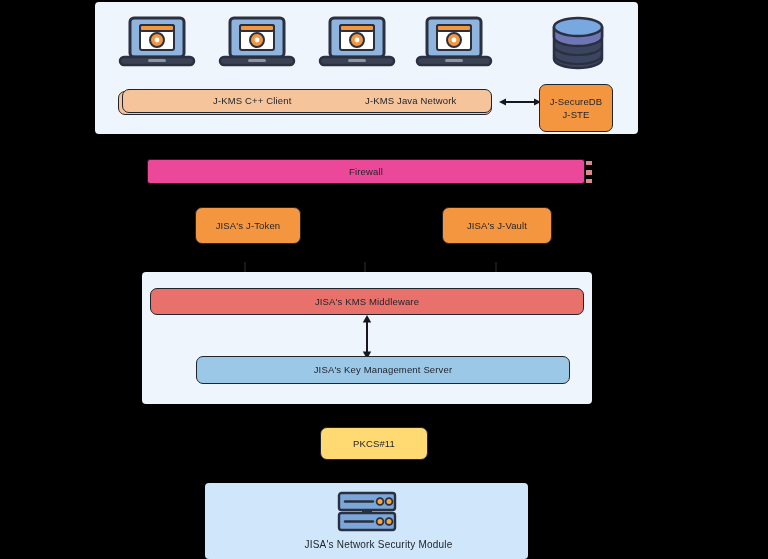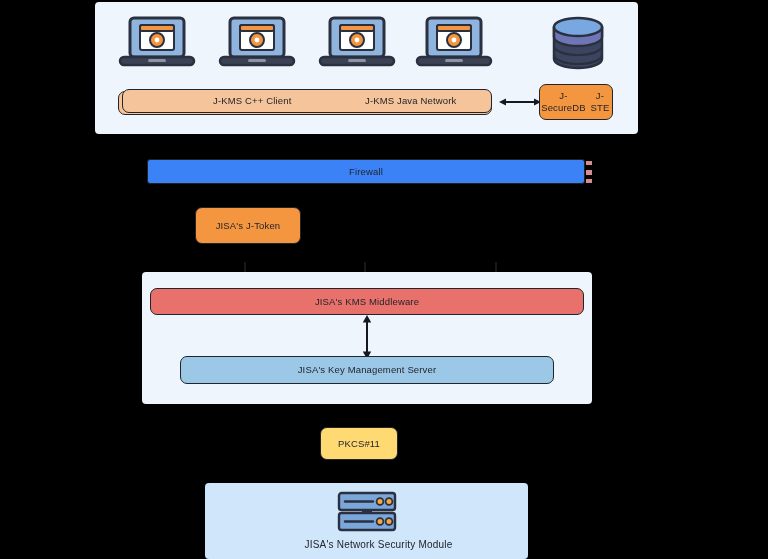--- a/index.html
+++ b/index.html
@@ -36,21 +36,21 @@
     border: 1.6px solid #22242b;
     border-radius: 7px;
     font-size: 9.5px;
     line-height: 1.25;
     letter-spacing: 0.15px;
     color: #23252c;
     font-family: "Liberation Sans", sans-serif;
   }
   .node.peach   { background: #f5c49a; }
   .node.orange  { background: #f3963f; }
-  .node.rose    { background: #3b82f6; border-color: #1f2127; }
+  .node.rose    { background: #ec4899; border-color: #1f2127; }
   .node.salmon  { background: #e8716c; }
   .node.blue    { background: #9cc8e8; }
   .node.yellow  { background: #ffd972; }
 
   
   .ghost {
     position: absolute;
     box-sizing: border-box;
     border: 1.6px solid #22242b;
     border-radius: 7px;
@@ -144,35 +144,38 @@
   </div>
 
   <div class="arrow" style="left:498px; top:92px;">
     <svg width="44" height="20" viewBox="0 0 44 20" xmlns="http://www.w3.org/2000/svg">
       <line x1="5" y1="10" x2="39" y2="10" stroke="#16181d" stroke-width="2"></line>
       <path d="M1 10 L8 6.4 L8 13.6 Z" fill="#16181d"></path>
       <path d="M43 10 L36 6.4 L36 13.6 Z" fill="#16181d"></path>
     </svg>
   </div>
 
-  <div class="node orange" style="left:539px; top:84px; width:74px; height:36px; flex-direction:row; gap:1px;">
+  <div class="node orange" style="left:539px; top:84px; width:74px; height:48px; flex-direction:column; gap:1px;">
     <span>J-SecureDB</span>
     <span>J-STE</span>
   </div>
 
   <div class="nub" style="left:586px; top:161px; width:6px; height:4px;"></div>
   <div class="nub" style="left:586px; top:170px; width:6px; height:5px;"></div>
   <div class="nub" style="left:586px; top:179px; width:6px; height:4px;"></div>
   <div class="node rose" style="left:147px; top:159px; width:438px; height:25px; border-radius:3px;">
     <span>Firewall</span>
   </div>
 
   <div class="node orange" style="left:195px; top:207px; width:106px; height:37px;">
     <span>JISA's J-Token</span>
   </div>
+  <div class="node orange" style="left:442px; top:207px; width:110px; height:37px;">
+    <span>JISA's J-Vault</span>
+  </div>
 
   <div class="arrow" style="left:239px; top:262px;">
     <svg width="12" height="24" viewBox="0 0 12 24" xmlns="http://www.w3.org/2000/svg">
       <line x1="6" y1="0" x2="6" y2="18" stroke="#16181d" stroke-width="2"></line>
       <path d="M6 23 L1.8 15.5 L10.2 15.5 Z" fill="#16181d"></path>
     </svg>
   </div>
   <div class="arrow" style="left:359px; top:262px;">
     <svg width="12" height="24" viewBox="0 0 12 24" xmlns="http://www.w3.org/2000/svg">
       <line x1="6" y1="0" x2="6" y2="18" stroke="#16181d" stroke-width="2"></line>
@@ -193,25 +196,25 @@
   </div>
 
   <div class="arrow" style="left:360px; top:314px;">
     <svg width="14" height="46" viewBox="0 0 14 46" xmlns="http://www.w3.org/2000/svg">
       <line x1="7" y1="6" x2="7" y2="40" stroke="#16181d" stroke-width="2"></line>
       <path d="M7 1 L2.8 8.5 L11.2 8.5 Z" fill="#16181d"></path>
       <path d="M7 45 L2.8 37.5 L11.2 37.5 Z" fill="#16181d"></path>
     </svg>
   </div>
 
-  <div class="node blue" style="left:180px; top:356px; width:374px; height:28px;">
+  <div class="node blue" style="left:196px; top:356px; width:374px; height:28px;">
     <span>JISA's Key Management Server</span>
   </div>
 
-  <div class="node yellow" style="left:320px; top:427px; width:78px; height:33px;">
+  <div class="node yellow" style="left:320px; top:427px; width:108px; height:33px;">
     <span>PKCS#11</span>
   </div>
 
   <div class="panel" style="left:205px; top:483px; width:323px; height:76px; background:#cfe6fb;"></div>
 
   <div class="icon-server" style="left:335px; top:491px;">
     <svg width="64" height="42" viewBox="0 0 64 42" xmlns="http://www.w3.org/2000/svg">
       <rect x="27" y="14" width="10" height="10" fill="#2b3040"></rect>
       <rect x="4" y="2" width="56" height="17" rx="2.5" fill="#7ba6d9" stroke="#2b3040" stroke-width="2.4"></rect>
       <line x1="10" y1="10.5" x2="38" y2="10.5" stroke="#2b3040" stroke-width="2.4" stroke-linecap="round"></line>

